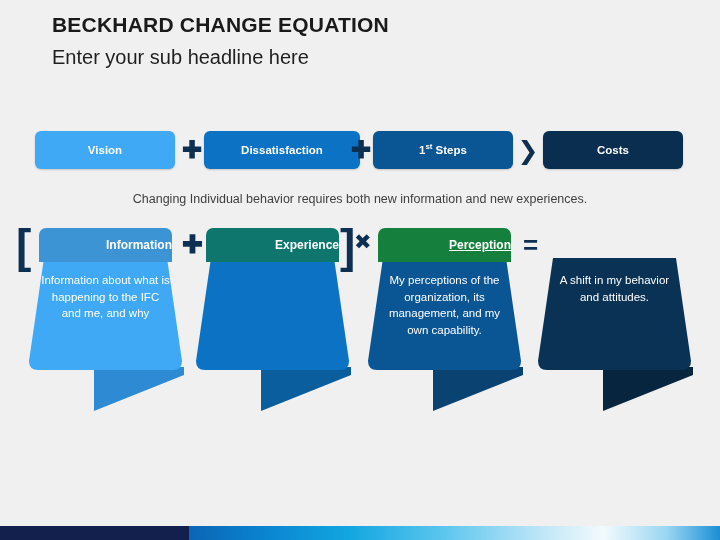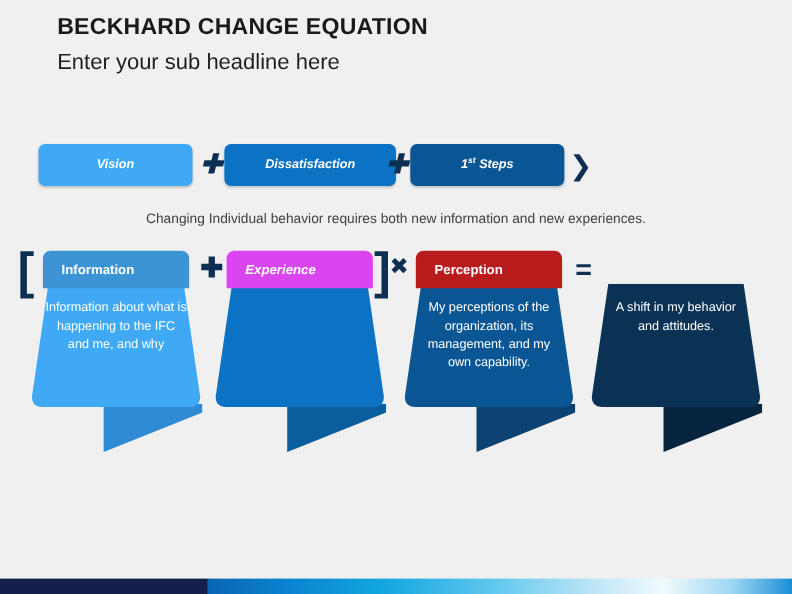--- a/index.html
+++ b/index.html
@@ -41,21 +41,20 @@
     line-height: 1.2;
   }
 
   
   #top-equation {
     position: absolute;
     left: 0;
     top: 131px;
     width: 720px;
     height: 40px;
-    font-style: italic;
   }
   .top-box {
     position: absolute;
     top: 0;
     height: 38px;
     border-radius: 6px;
     color: #ffffff;
     font-size: 11.5px;
     font-weight: bold;
     display: flex;
@@ -106,21 +105,21 @@
   }
   .card-header {
     position: absolute;
     left: 12px;
     top: 0;
     width: 133px;
     height: 34px;
     border-radius: 7px 7px 0 0;
     display: flex;
     align-items: center;
-    justify-content: flex-start;
+    justify-content: flex-end;
     color: #ffffff;
     font-size: 12px;
     font-weight: bold;
     z-index: 3;
     box-sizing: border-box;
     padding-left: 17px;
   }
   .card-tail {
     position: absolute;
     left: 67px;
@@ -232,20 +231,23 @@
   </div>
 
   <div class="top-box" id="top-box-2" style="left:373px; width:140px; background:#0a5593;">
     <span><span>1</span><span class="sup">st</span><span> Steps</span></span>
   </div>
 
   <div class="top-op op-chev" style="left:513px; width:30px;">
     <span>❯</span>
   </div>
 
+  <div class="top-box" id="top-box-3" style="left:543px; width:140px; background:#0a2e4f;">
+    <span>Costs</span>
+  </div>
 </div>
 
 <div id="caption">Changing Individual behavior requires both new information and new experiences.</div>
 
 <div id="bottom-equation">
 
   <div class="bracket" style="left:16px;">[</div>
 
   <div class="ribbon-card" style="left:27px;">
     <div class="card-tail">
@@ -272,21 +274,21 @@
     <div class="card-tail">
       <svg width="90" height="44" viewBox="0 0 90 44">
         <polygon points="0,0 90,0 90,8 0,44" fill="#0a5e9e"></polygon>
       </svg>
     </div>
     <div class="card-body">
       <svg width="157" height="112" viewBox="0 0 157 112">
         <path d="M 17,0 L 140,0 L 155,103 Q 155,112 146,112 L 11,112 Q 2,112 2,103 Z" fill="#0b72c4"></path>
       </svg>
     </div>
-    <div class="card-header" style="background:#d946ef;font-style:italic;">
+    <div class="card-header" style="background:#0f766e;">
       <span>Experience</span>
     </div>
   </div>
 
   <div class="bracket" style="left:340px;">]</div>
 
   <div class="bot-op bot-times" style="left:354px;">
     <span>✖</span>
   </div>
 
@@ -294,21 +296,21 @@
     <div class="card-tail">
       <svg width="90" height="44" viewBox="0 0 90 44">
         <polygon points="0,0 90,0 90,8 0,44" fill="#0a4272"></polygon>
       </svg>
     </div>
     <div class="card-body">
       <svg width="157" height="112" viewBox="0 0 157 112">
         <path d="M 17,0 L 140,0 L 155,103 Q 155,112 146,112 L 11,112 Q 2,112 2,103 Z" fill="#0a5593"></path>
       </svg>
     </div>
-    <div class="card-header" style="background:#b91c1c;">
+    <div class="card-header" style="background:#15803d;text-decoration:underline;">
       <span>Perception</span>
     </div>
     <div class="card-text">My perceptions of the organization, its management, and my own capability.</div>
   </div>
 
   <div class="bot-op bot-eq" style="left:523px;">
     <span>=</span>
   </div>
 
   <div class="ribbon-card" style="left:536px;">

